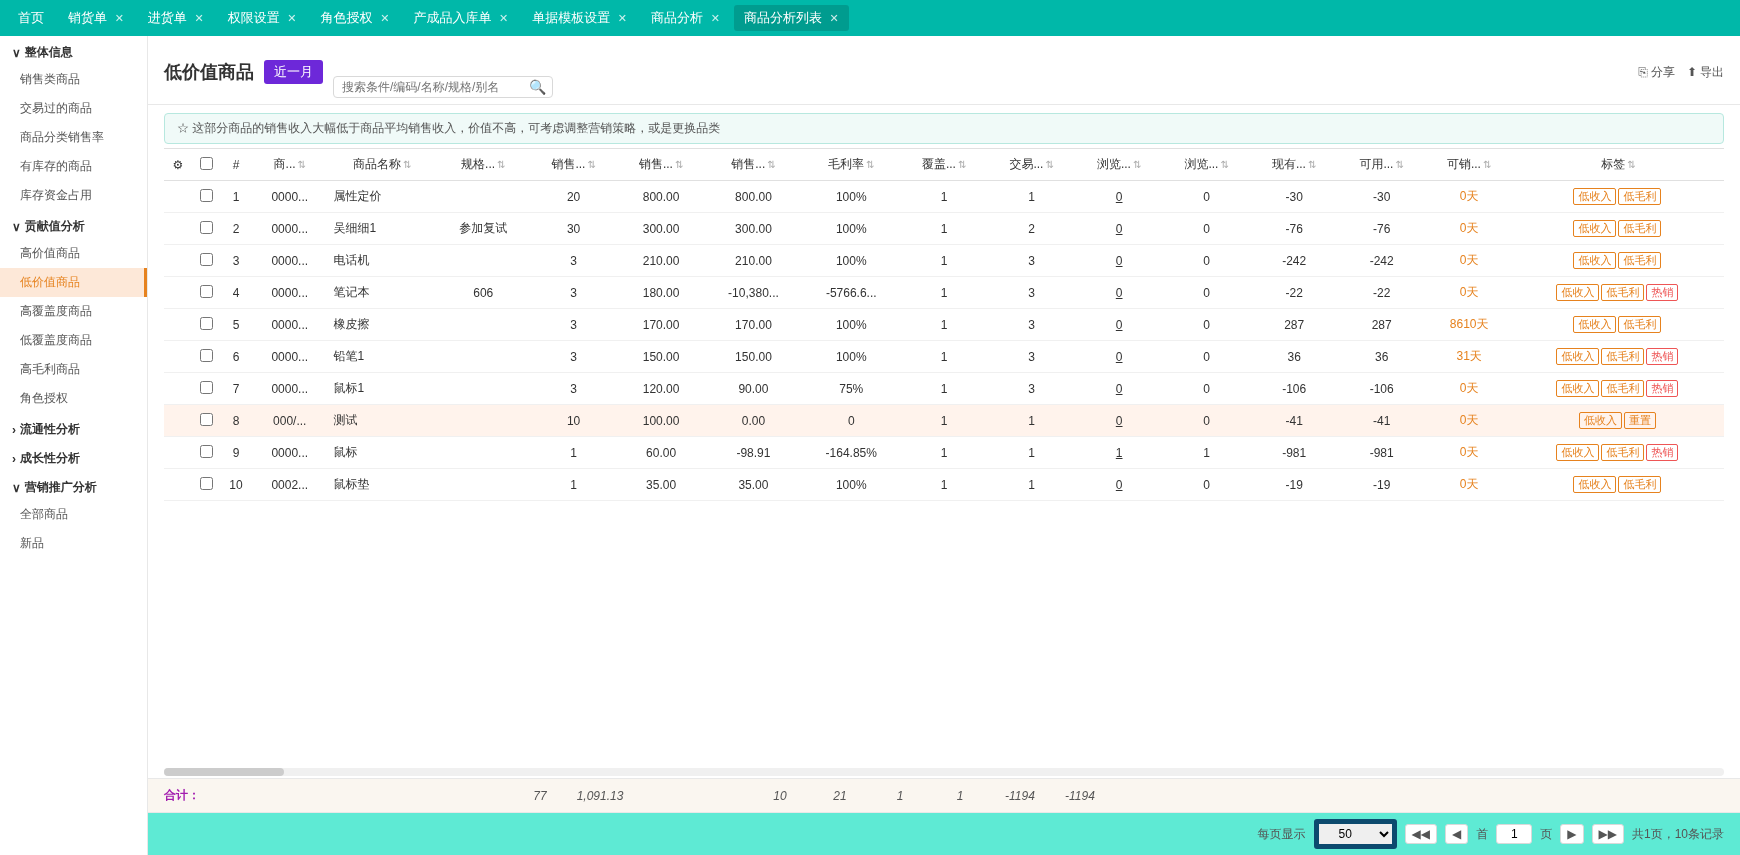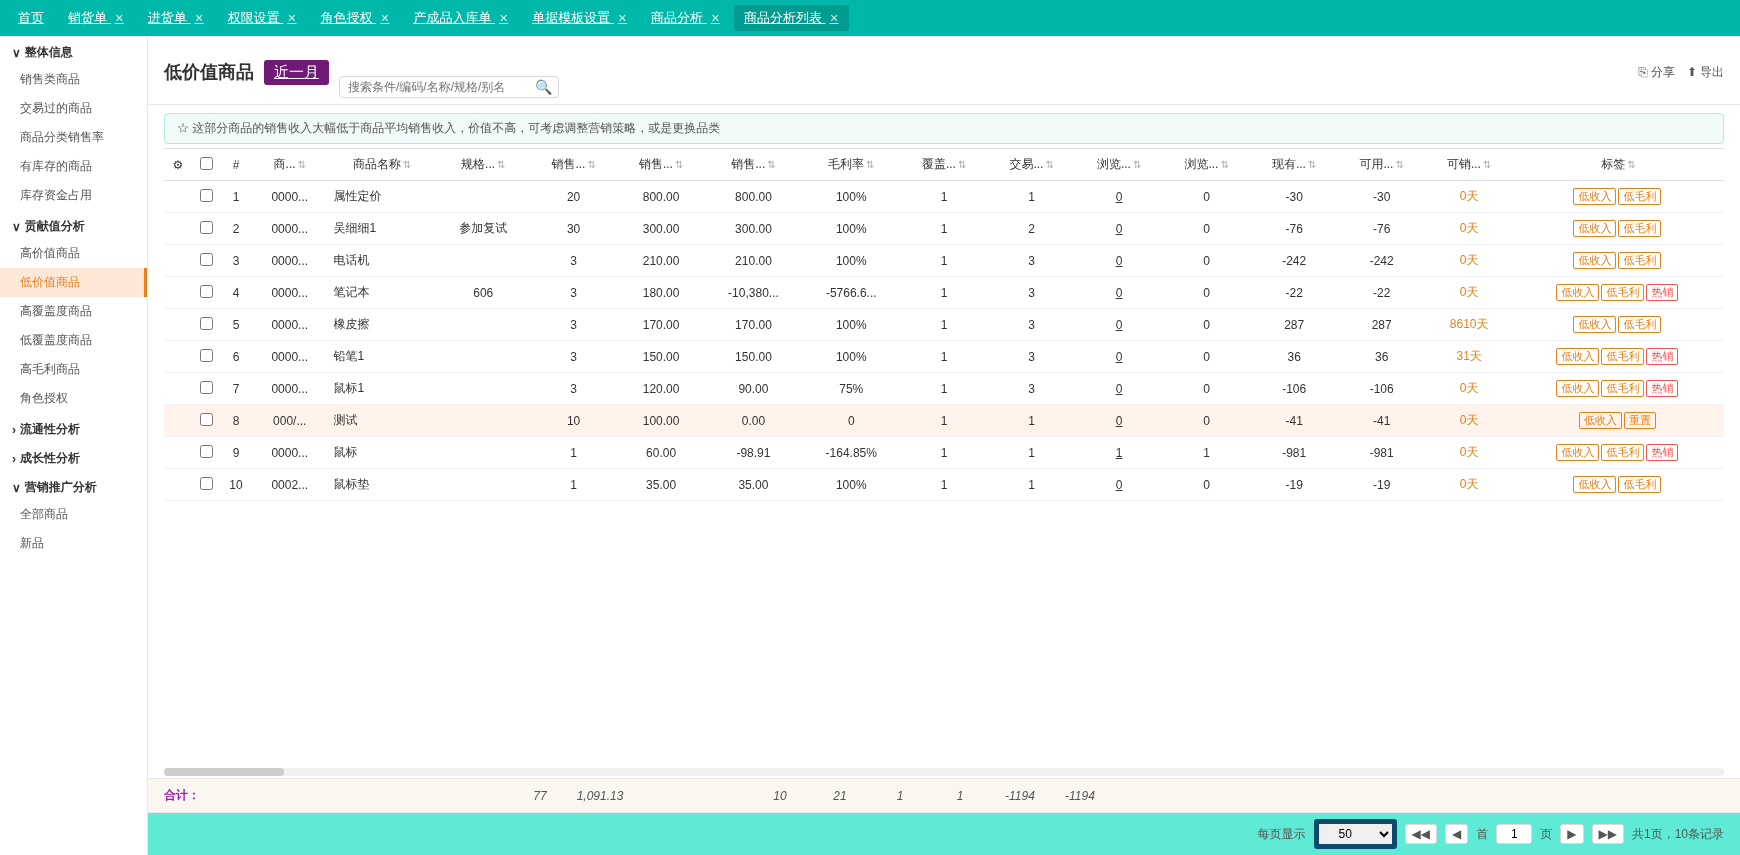--- a/index.html
+++ b/index.html
@@ -14,21 +14,20 @@
       padding: 0 8px;
       gap: 4px;
     }
     .nav-item {
       color: #fff;
       padding: 4px 10px;
       cursor: pointer;
       border-radius: 3px;
       white-space: nowrap;
       font-size: 13px;
-      text-decoration: underline;
     }
     .nav-item.active { background: rgba(0,0,0,0.15); }
     .nav-item .close-x { margin-left: 4px; font-size: 11px; opacity: 0.8; }
 
     
     .main-layout {
       display: flex;
       height: calc(855px - 36px);
     }
 
@@ -74,28 +73,27 @@
       align-items: center;
       gap: 10px;
       border-bottom: 1px solid #e8e8e8;
     }
     .page-title {
       font-size: 18px;
       font-weight: bold;
       color: #333;
     }
     .btn-period {
-      background: #701a75;
+      background: #6d28d9;
       color: #fff;
       border: none;
       border-radius: 3px;
       padding: 3px 10px;
       cursor: pointer;
-      font-size: 15px;
-      text-decoration: underline;
+      font-size: 13px;
     }
     .search-box {
       border: 1px solid #d9d9d9;
       border-radius: 4px;
       padding: 3px 28px 3px 8px;
       width: 220px;
       font-size: 12px;
       outline: none;
       position: relative;
     }

